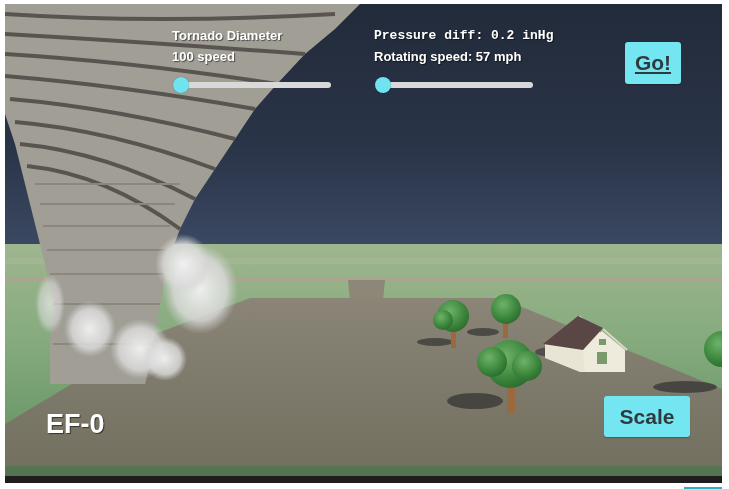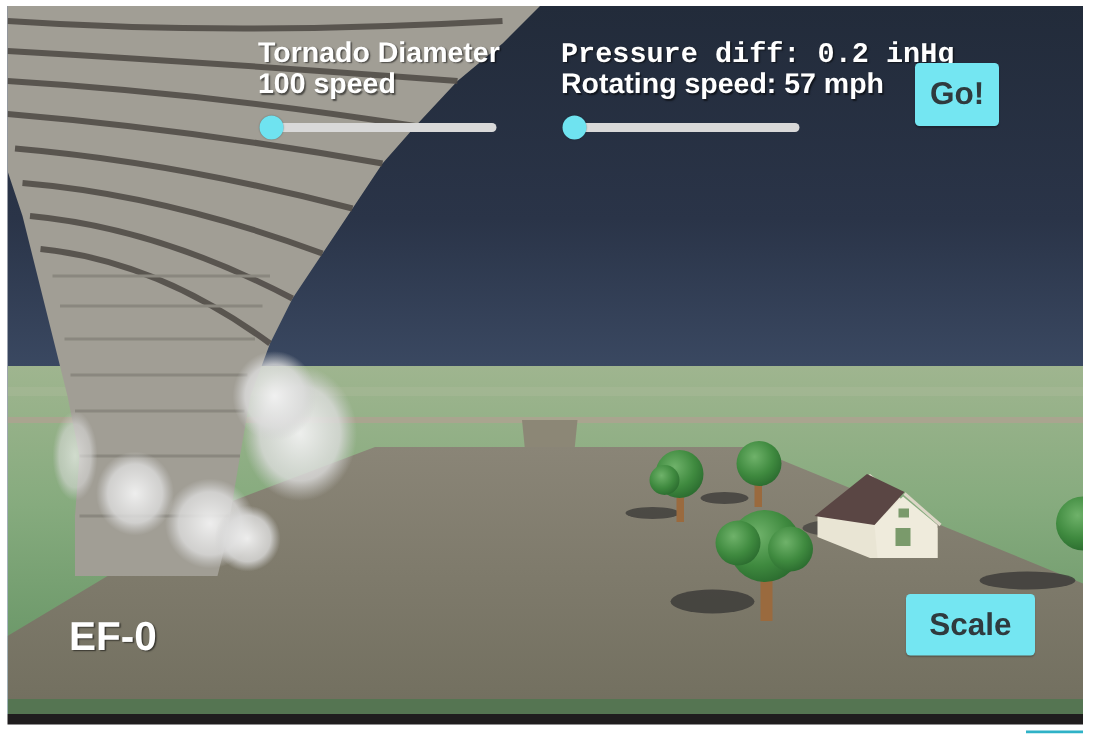--- a/index.html
+++ b/index.html
@@ -3,21 +3,21 @@
 <meta charset="utf-8">
 <style>
   html, body { margin:0; padding:0; background:#ffffff; }
   body { width:729px; height:489px; position:relative; overflow:hidden; font-family:"Liberation Sans", sans-serif; }
   .scene { position:absolute; left:5px; top:4px; width:717px; height:472px; overflow:hidden;
     background: linear-gradient(180deg, #222b3a 0%, #2a3448 30%, #3d4c66 55%, #6e87ad 100%); }
   .scene svg.world { position:absolute; left:0; top:0; }
   .bottom-strip { position:absolute; left:5px; top:476px; width:717px; height:7px; background:#1f1d1e; }
   .corner-line { position:absolute; left:684px; top:487px; width:38px; height:2px; background:#2fb2c7; }
 
-  .label { position:absolute; color:#ffffff; font-weight:bold; font-size:19px; line-height:20px;
+  .label { position:absolute; color:#ffffff; font-weight:bold; font-size:13px; line-height:20px;
     text-shadow: 1px 1px 1px rgba(0,0,0,0.55); white-space:nowrap; }
   .slider { position:absolute; height:16px; }
   .slider .track { position:absolute; left:8px; right:0; top:5px; height:6px; border-radius:3px; background:#d9d9d9; }
   .slider .thumb { position:absolute; left:0; top:0; width:16px; height:16px; border-radius:50%; background:#6fe3f0; box-shadow:0 0 1px rgba(0,0,0,0.4); }
 
   .btn { position:absolute; background:#74e6f2; color:#2f3a3e; font-weight:bold; border-radius:3px;
     display:flex; align-items:center; justify-content:center; font-size:21px; box-shadow:0 1px 1px rgba(0,0,0,0.25); cursor:pointer; }
 
   .ef-caption { font-size:16px; }
   .ef-value { font-size:27px; line-height:30px; }
@@ -132,21 +132,21 @@
     <div class="thumb"></div>
   </div>
 
   <div class="label" style="left:369px; top:22px;font-family:Liberation Mono, monospace;">Pressure diff: 0.2 inHg</div>
   <div class="label" style="left:369px; top:43px;">Rotating speed: 57 mph</div>
   <div class="slider" style="left:370px; top:73px; width:158px;">
     <div class="track"></div>
     <div class="thumb"></div>
   </div>
 
-  <div class="btn" style="left:605px; top:38px; width:56px; height:42px;">Go!</div>
+  <div class="btn" style="left:620px; top:38px; width:56px; height:42px;text-decoration:underline;">Go!</div>
 
   <div class="label ef-value" style="left:41px; top:405px;">EF-0</div>
 
   <div class="btn" style="left:599px; top:392px; width:86px; height:41px;">Scale</div>
 </div>
 
 <div class="bottom-strip"></div>
 <div class="corner-line"></div>
 
 </body></html>

